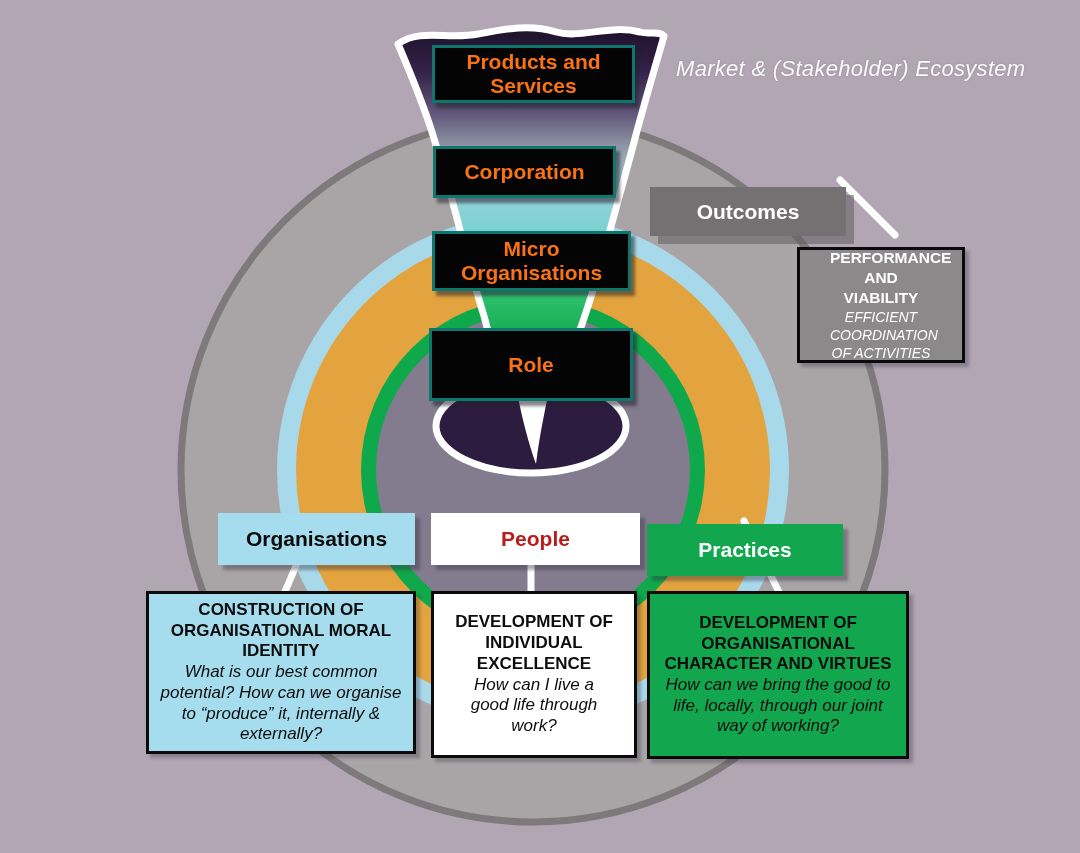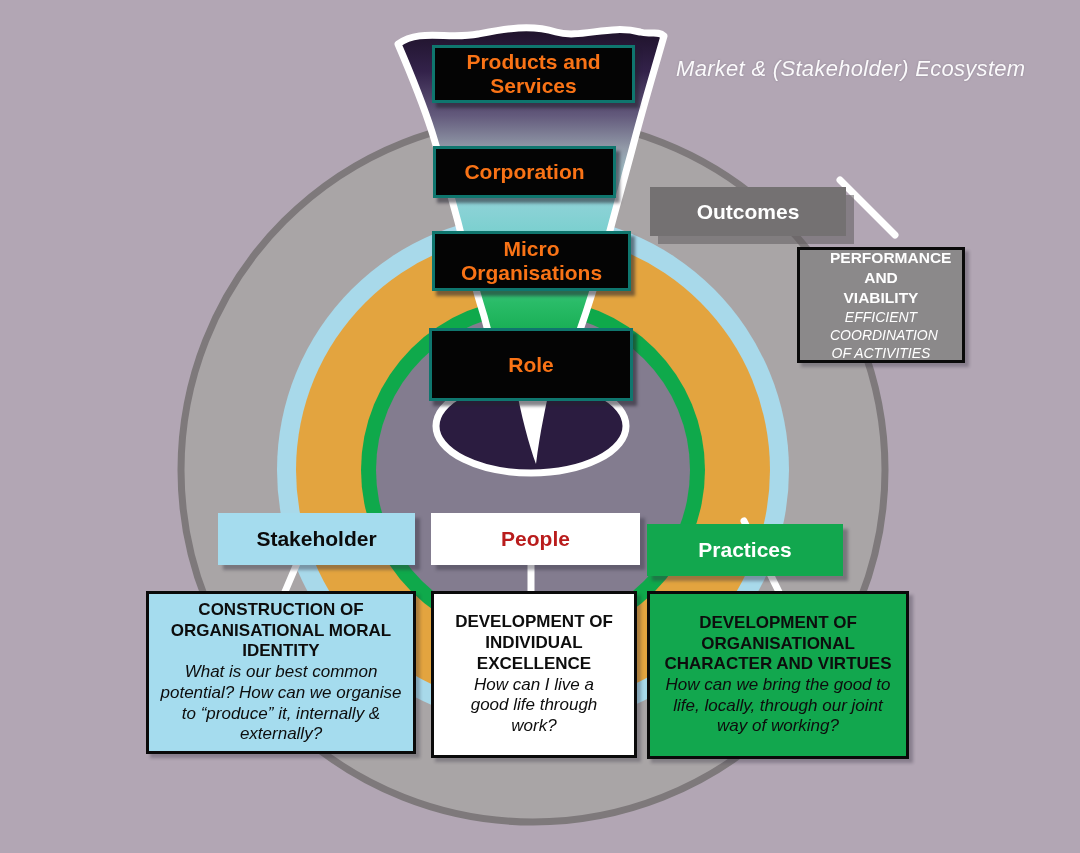--- a/index.html
+++ b/index.html
@@ -162,21 +162,21 @@
   </svg>
 
   <div class="eco-label eco-right">Market &amp; (Stakeholder) Ecosystem</div>
 
   <div class="black-label lbl-products">Products and Services</div>
   <div class="black-label lbl-corporation">Corporation</div>
   <div class="black-label lbl-micro">Micro Organisations</div>
   <div class="black-label lbl-role">Role</div>
 
   <div class="flat-label lbl-outcomes">Outcomes</div>
-  <div class="flat-label lbl-institutions">Stakeholder</div>
+  <div class="flat-label lbl-institutions">Organisations</div>
   <div class="flat-label lbl-people">People</div>
   <div class="flat-label lbl-practices">Practices</div>
 
   <div class="note note-performance">
     <div class="note-title">PERFORMANCE AND VIABILITY</div>
     <div class="note-body">EFFICIENT COORDINATION OF ACTIVITIES</div>
   </div>
 
   <div class="note note-institutions">
     <div class="note-title">CONSTRUCTION OF ORGANISATIONAL MORAL IDENTITY</div>

